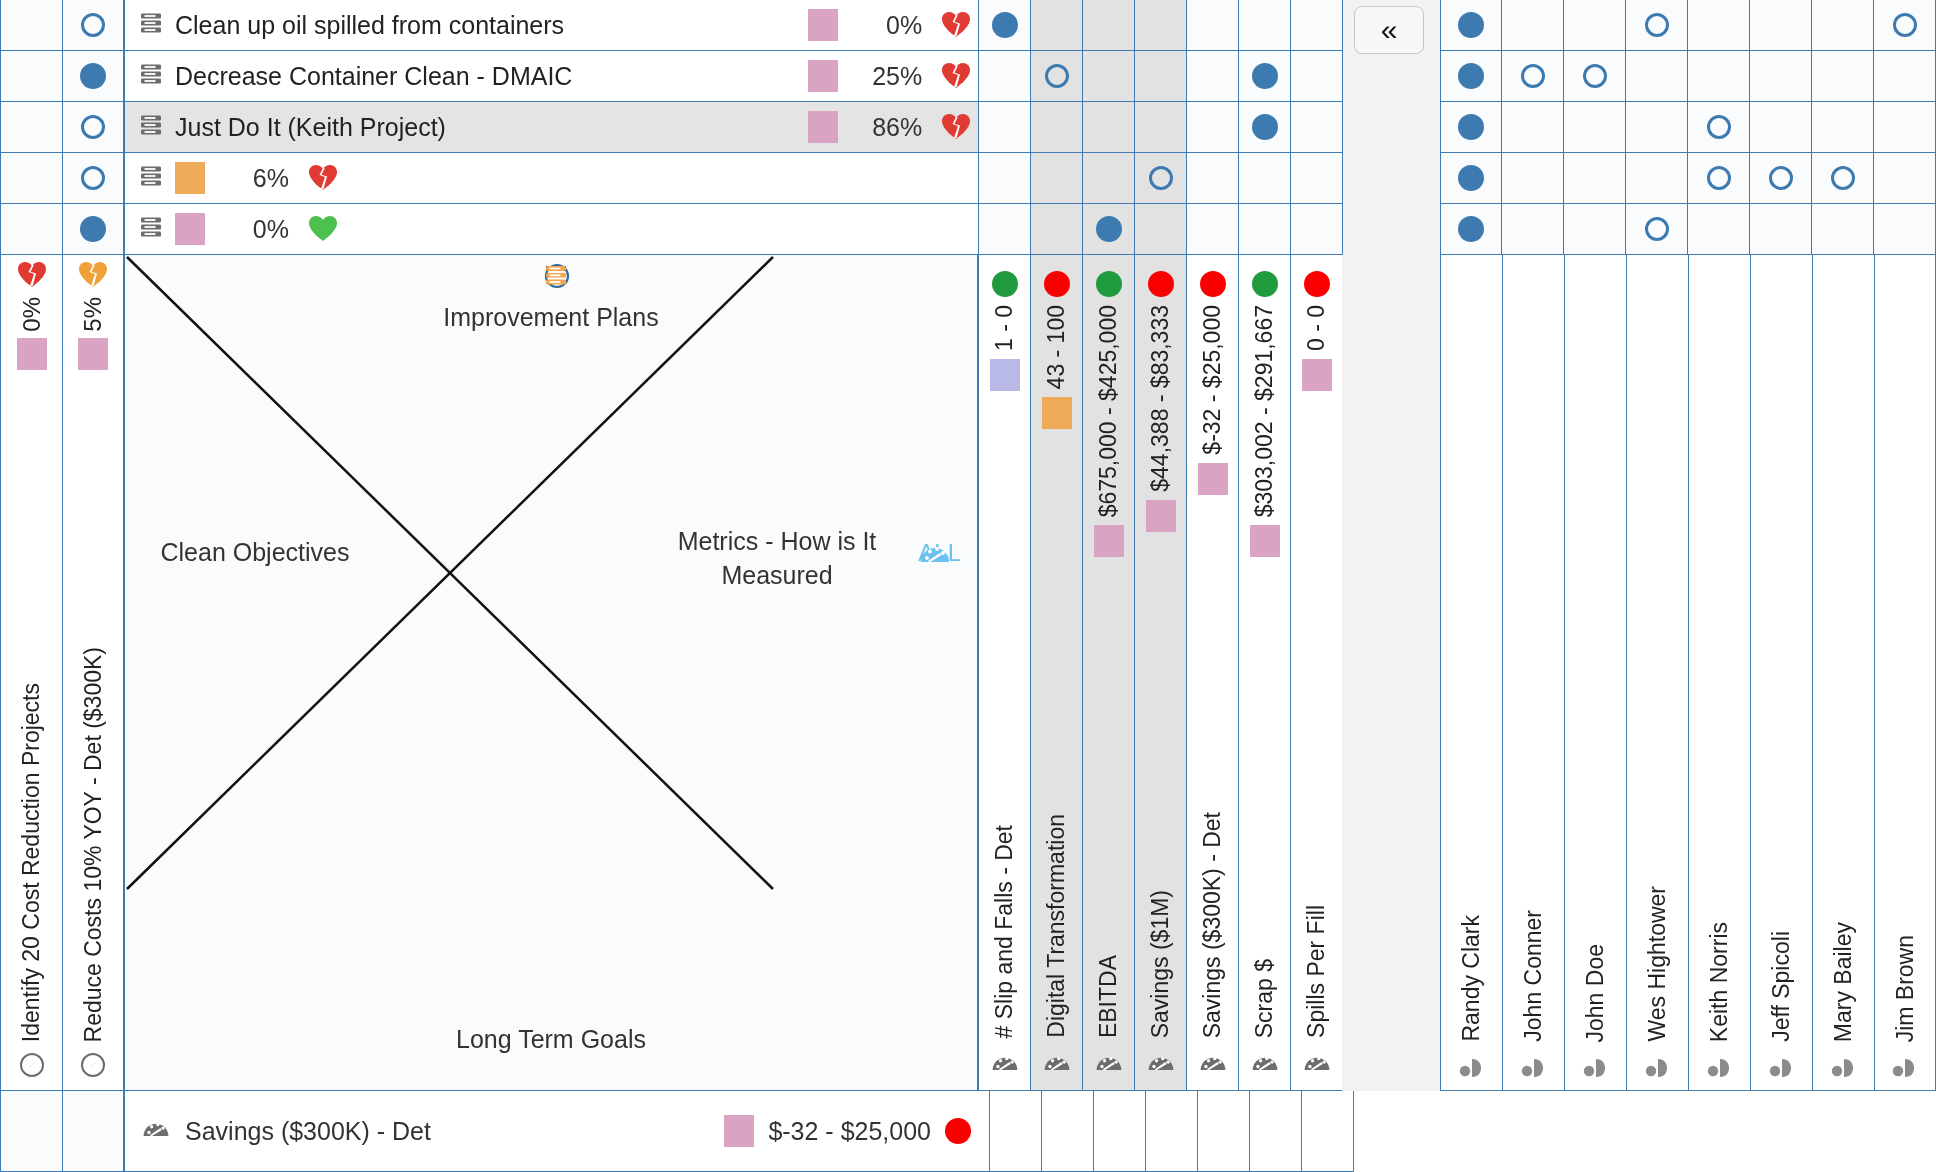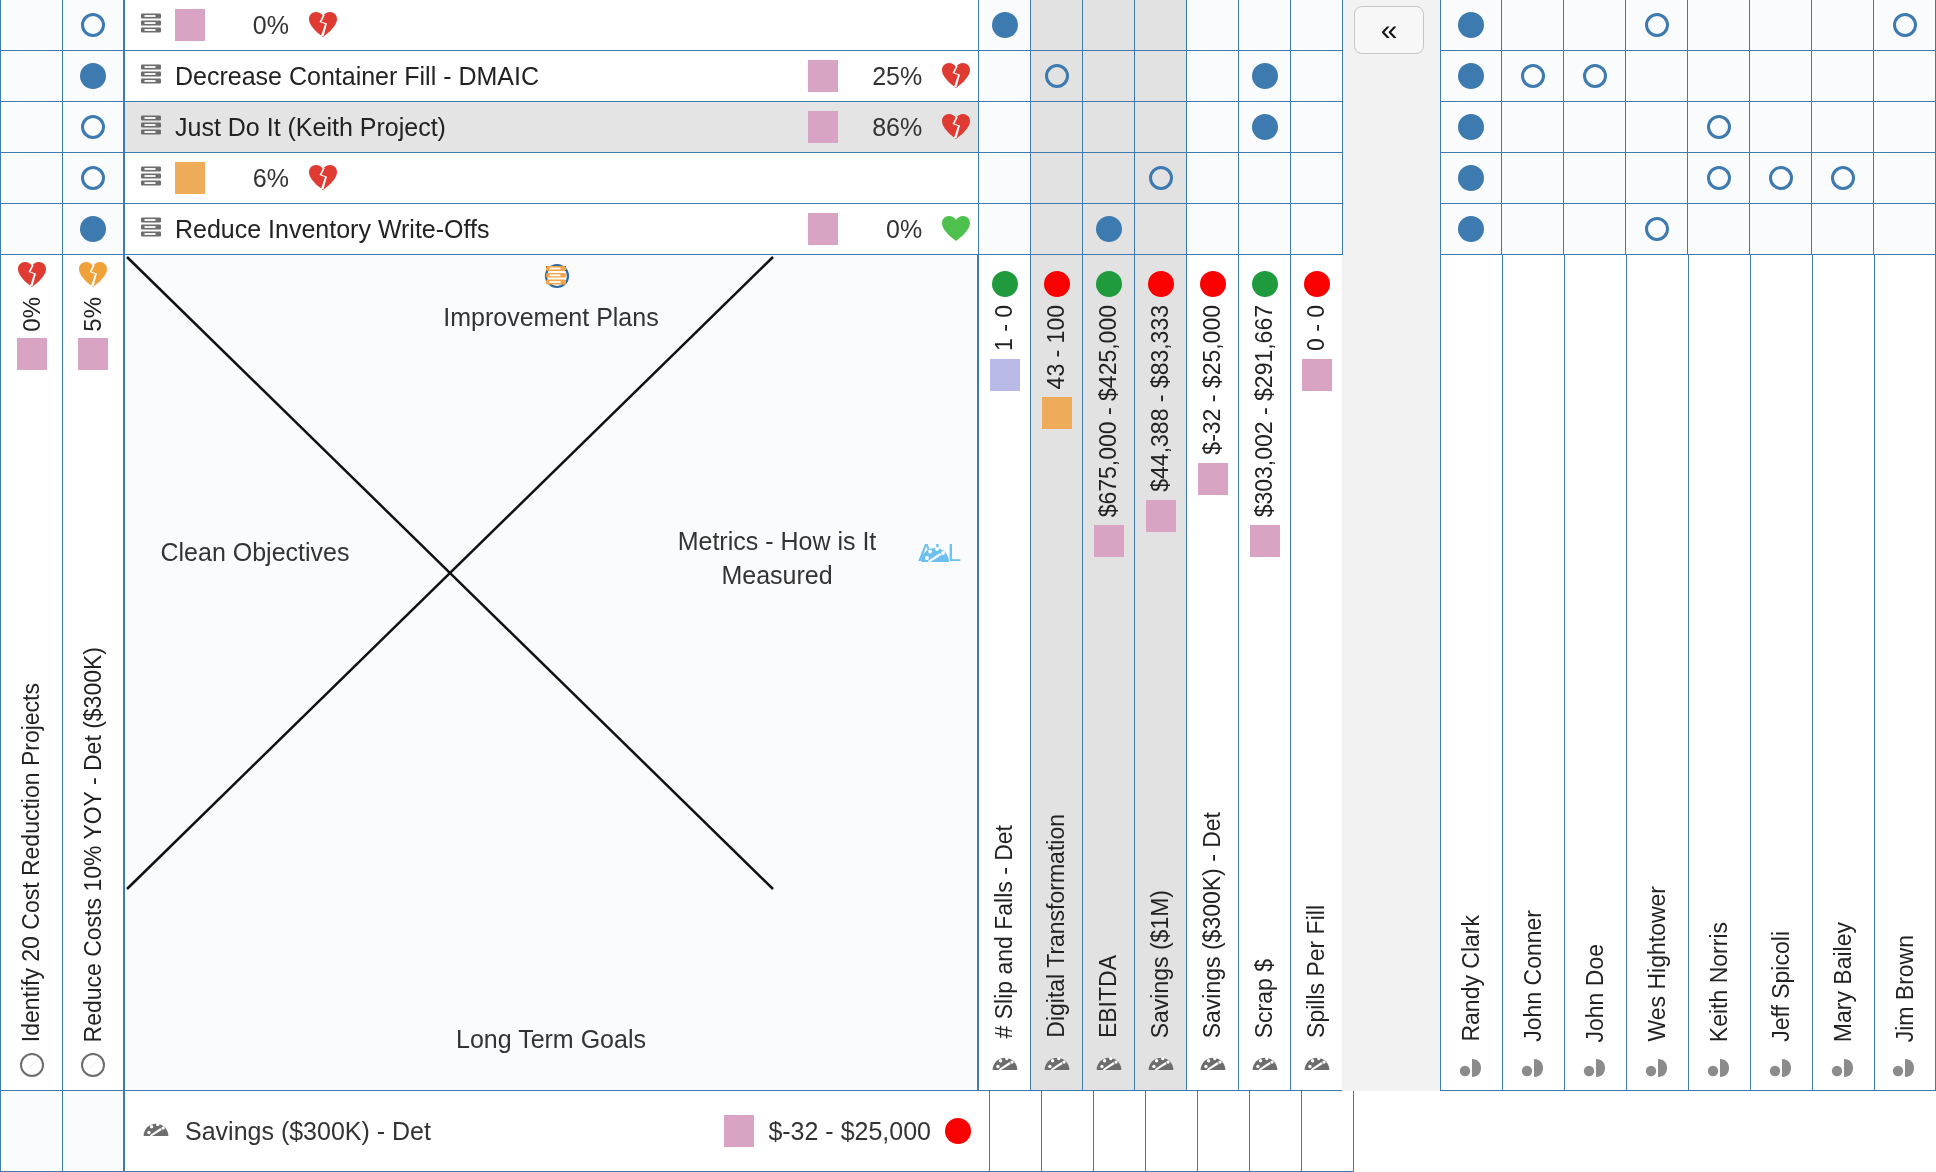--- a/index.html
+++ b/index.html
@@ -132,41 +132,42 @@
         <div class="plan-row">
           <div class="namecell">
             <span><svg width="24" height="24" viewBox="0 0 24 24">
                 <rect x="2" y="2.5" width="20" height="5" rx="1.2" fill="#6d6d6d"></rect>
                 <rect x="2" y="9.5" width="20" height="5" rx="1.2" fill="#6d6d6d"></rect>
                 <rect x="2" y="16.5" width="20" height="5" rx="1.2" fill="#6d6d6d"></rect>
                 <rect x="5.5" y="4.1" width="11" height="1.8" fill="#fff"></rect>
                 <rect x="5.5" y="11.1" width="11" height="1.8" fill="#fff"></rect>
                 <rect x="5.5" y="18.1" width="11" height="1.8" fill="#fff"></rect>
               </svg></span>
+            <span class="plan-name">Clean up oil spilled from containers</span>
             <span class="plan-swatch" style="background: rgb(217, 163, 196);"></span>
             <span class="plan-pct">0%</span>
             <span class="plan-heart">
               <svg width="30" height="28" viewBox="0 0 30 28">
                 <path d="M15 26 C4 18 1 12 1 8 C1 4 4 1 8 1 C11 1 14 3 15 5 C16 3 19 1 22 1 C26 1 29 4 29 8 C29 12 26 18 15 26 Z" fill="#e03b32"></path>
                 <path d="M15 4 L11.5 11 L17 13 L13 25 L15.6 25 L19 12.5 L13.5 10.8 L16.8 4 Z" fill="#ffffff"></path>
               </svg>
             </span>
           </div>
         </div>
         <div class="plan-row">
           <div class="namecell">
             <span><svg width="24" height="24" viewBox="0 0 24 24">
                 <rect x="2" y="2.5" width="20" height="5" rx="1.2" fill="#6d6d6d"></rect>
                 <rect x="2" y="9.5" width="20" height="5" rx="1.2" fill="#6d6d6d"></rect>
                 <rect x="2" y="16.5" width="20" height="5" rx="1.2" fill="#6d6d6d"></rect>
                 <rect x="5.5" y="4.1" width="11" height="1.8" fill="#fff"></rect>
                 <rect x="5.5" y="11.1" width="11" height="1.8" fill="#fff"></rect>
                 <rect x="5.5" y="18.1" width="11" height="1.8" fill="#fff"></rect>
               </svg></span>
-            <span class="plan-name">Decrease Container Fill - DMAIC</span>
+            <span class="plan-name">Decrease Container Clean - DMAIC</span>
             <span class="plan-swatch" style="background: rgb(217, 163, 196);"></span>
             <span class="plan-pct">25%</span>
             <span class="plan-heart">
               <svg width="30" height="28" viewBox="0 0 30 28">
                 <path d="M15 26 C4 18 1 12 1 8 C1 4 4 1 8 1 C11 1 14 3 15 5 C16 3 19 1 22 1 C26 1 29 4 29 8 C29 12 26 18 15 26 Z" fill="#e03b32"></path>
                 <path d="M15 4 L11.5 11 L17 13 L13 25 L15.6 25 L19 12.5 L13.5 10.8 L16.8 4 Z" fill="#ffffff"></path>
               </svg>
             </span>
           </div>
         </div>
@@ -214,21 +215,20 @@
         <div class="plan-row">
           <div class="namecell">
             <span><svg width="24" height="24" viewBox="0 0 24 24">
                 <rect x="2" y="2.5" width="20" height="5" rx="1.2" fill="#6d6d6d"></rect>
                 <rect x="2" y="9.5" width="20" height="5" rx="1.2" fill="#6d6d6d"></rect>
                 <rect x="2" y="16.5" width="20" height="5" rx="1.2" fill="#6d6d6d"></rect>
                 <rect x="5.5" y="4.1" width="11" height="1.8" fill="#fff"></rect>
                 <rect x="5.5" y="11.1" width="11" height="1.8" fill="#fff"></rect>
                 <rect x="5.5" y="18.1" width="11" height="1.8" fill="#fff"></rect>
               </svg></span>
-            <span class="plan-name">Reduce Inventory Write-Offs</span>
             <span class="plan-swatch" style="background: rgb(217, 163, 196);"></span>
             <span class="plan-pct">0%</span>
             <span class="plan-heart">
               <svg width="30" height="28" viewBox="0 0 30 28">
                 <path d="M15 26 C4 18 1 12 1 8 C1 4 4 1 8 1 C11 1 14 3 15 5 C16 3 19 1 22 1 C26 1 29 4 29 8 C29 12 26 18 15 26 Z" fill="#4ec04e"></path>
               </svg>
             </span>
           </div>
         </div>
       </div>

